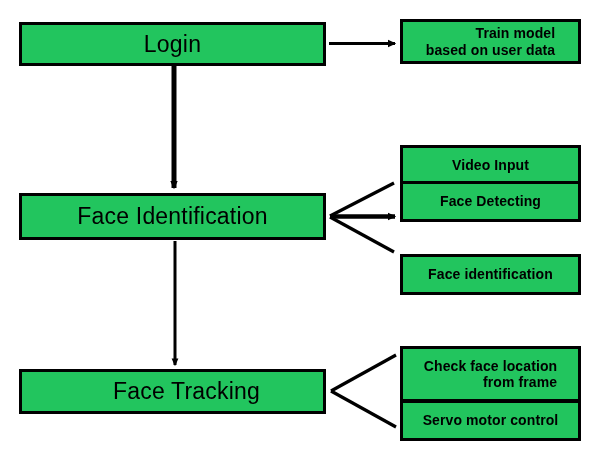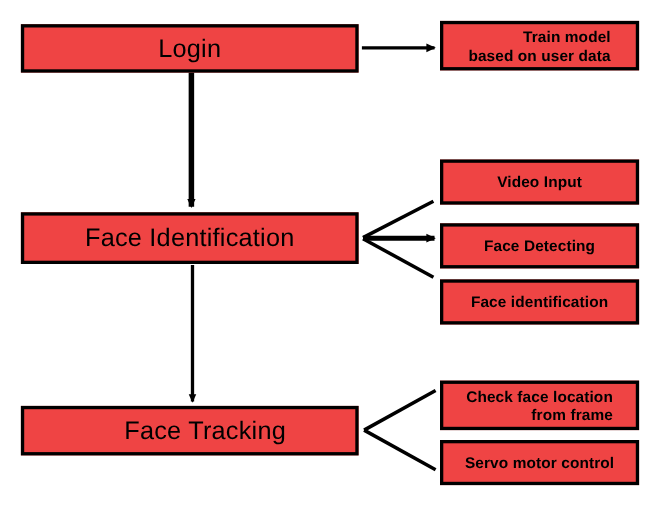--- a/index.html
+++ b/index.html
@@ -20,21 +20,21 @@
     position: absolute;
     left: 0;
     top: 0;
     width: 610px;
     height: 466px;
     pointer-events: none;
   }
   .node {
     position: absolute;
     box-sizing: border-box;
-    background: #ef4444;
+    background: #22c55e;
     border: 3px solid #000000;
     display: flex;
     align-items: center;
     justify-content: center;
     text-align: center;
     line-height: 1.15;
     z-index: 2;
   }
   .node.primary {
     font-size: 23px;
@@ -96,33 +96,33 @@
   </div>
 
   <div class="node primary" style="left:19px; top:193px; width:307px; height:47px;">
     <span class="label">Face Identification</span>
   </div>
 
   <div class="node secondary" style="left:400px; top:145px; width:181px; height:41px;">
     <span class="label">Video Input</span>
   </div>
 
-  <div class="node secondary" style="left:400px; top:203px; width:181px; height:41px;">
+  <div class="node secondary" style="left:400px; top:181px; width:181px; height:41px;">
     <span class="label">Face Detecting</span>
   </div>
 
   <div class="node secondary" style="left:400px; top:254px; width:181px; height:41px;">
     <span class="label">Face identification</span>
   </div>
 
   <div class="node primary" style="left:19px; top:369px; width:307px; height:45px;padding-left:28px;">
     <span class="label">Face Tracking</span>
   </div>
 
-  <div class="node secondary" style="left:400px; top:346px; width:181px; height:45px;">
+  <div class="node secondary" style="left:400px; top:346px; width:181px; height:56px;">
     <span class="label">Check face location
 from frame</span>
   </div>
 
   <div class="node secondary" style="left:400px; top:400px; width:181px; height:41px;">
     <span class="label">Servo motor control</span>
   </div>
 
 </div>
 

